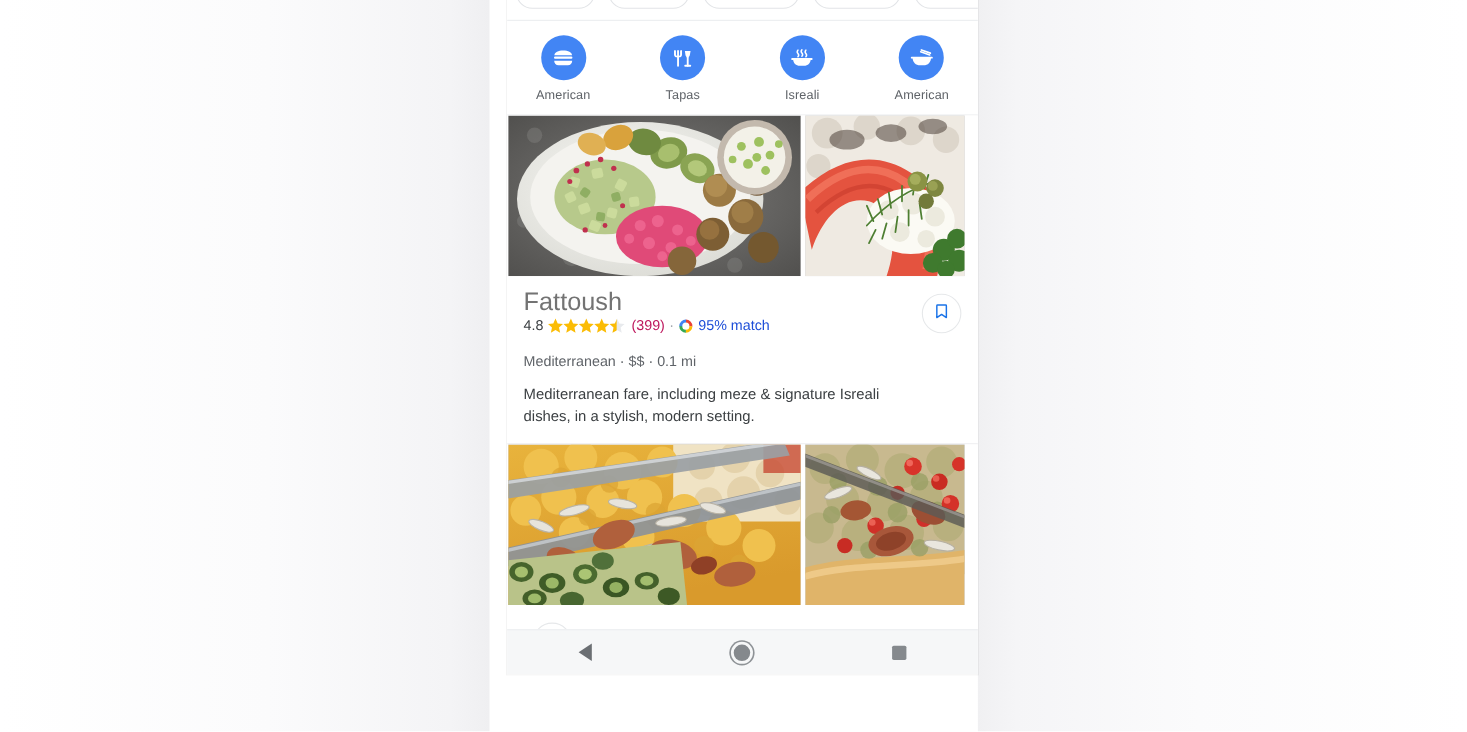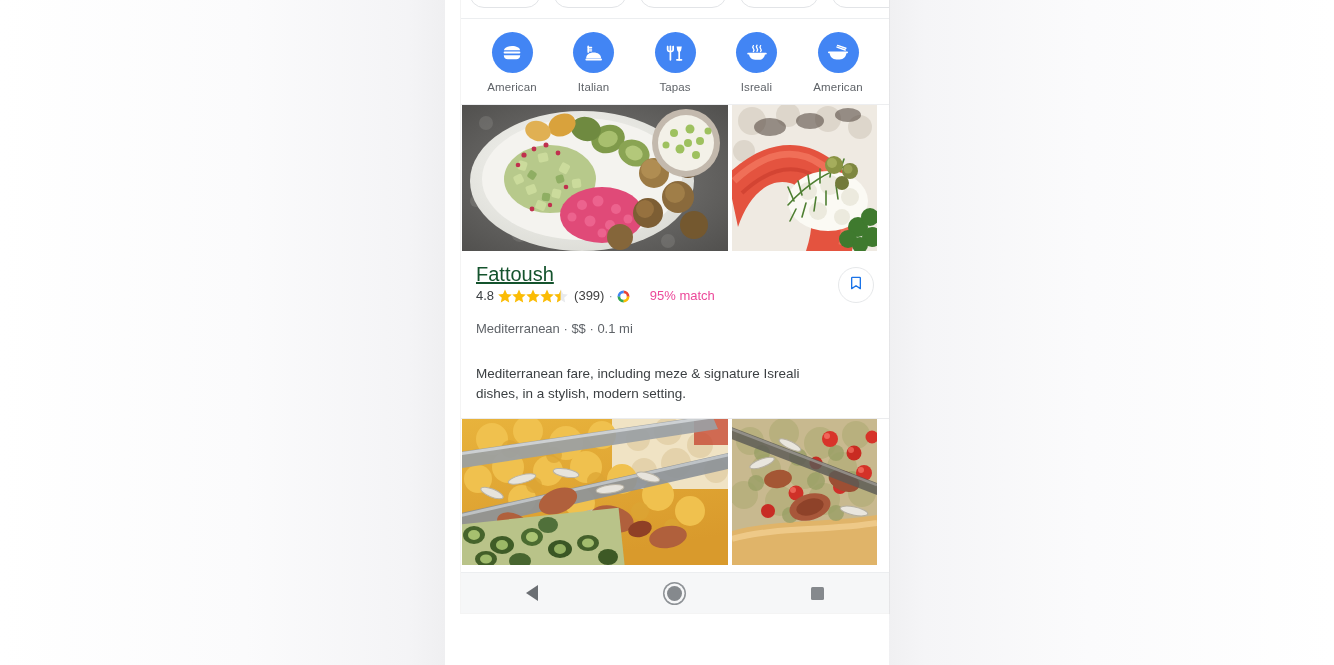--- a/index.html
+++ b/index.html
@@ -130,55 +130,54 @@
 
   .card-body { padding: 12px 15px 14px 15px; }
   .card-head {
     display: flex;
     align-items: flex-start;
     justify-content: space-between;
   }
   .card-head-left { flex: 1; min-width: 0; }
 
   .rest-name {
-    font-size: 20px;
-    color: #14532d;
+    font-size: 23px;
+    color: #737373;
     line-height: 22px;
     margin: 0 0 2px 0;
     font-weight: 400;
-    text-decoration: underline;
   }
   .meta-line {
     display: flex;
     align-items: center;
     font-size: 13px;
     color: #5f6368;
     line-height: 18px;
     gap: 0;
   }
   .rating-num { color: #3c4043; margin-right: 4px; }
   .stars {
     display: inline-flex;
     align-items: center;
     margin-right: 4px;
     letter-spacing: 0.5px;
   }
-  .review-count { color: #404040; }
+  .review-count { color: #be185d; }
   .dot-sep { margin: 0 4px; color: #9aa0a6; }
   .match-ring { margin-right: 5px; display: inline-flex; align-items: center; }
-  .match-text { color: #ec4899; margin-left: 15px; }
+  .match-text { color: #1d4ed8; }
 
   .sub-line {
     font-size: 13px;
     color: #5f6368;
     line-height: 18px;
     margin-top: 15px;
   }
   .desc {
-    margin-top: 26px;
+    margin-top: 11px;
     font-size: 13.5px;
     color: #3c4043;
     line-height: 20px;
     max-width: 345px;
   }
 
   .save-btn {
     flex: 0 0 auto;
     width: 34px;
     height: 34px;
@@ -265,31 +264,20 @@
         <div class="cuisine-circle">
           <svg width="24" height="24" viewBox="0 0 24 24" fill="none">
             <path d="M4 9.2C4 6.9 7.6 5 12 5s8 1.9 8 4.2H4z" fill="#fff"></path>
             <rect x="3.6" y="10.4" width="16.8" height="2.1" rx="1.05" fill="#fff"></rect>
             <path d="M3.8 14.2h16.4c0 2.4-1.6 4.1-4 4.1H7.8c-2.4 0-4-1.7-4-4.1z" fill="#fff"></path>
           </svg>
         </div>
         <div class="cuisine-label">American</div>
       </div>
 
-      <div class="cuisine-item">
-        <div class="cuisine-circle">
-          <svg width="24" height="24" viewBox="0 0 24 24" fill="none">
-            <path d="M6.2 5.2v6.1" stroke="#fff" stroke-width="1.5" stroke-linecap="round"></path>
-            <path d="M6.2 6.4h3.4M6.2 8.1h3.4M6.2 9.8h3.4" stroke="#fff" stroke-width="1.3" stroke-linecap="round"></path>
-            <path d="M4.2 17.2c0-3.5 3.2-5.6 7.4-5.6s7.4 2.1 7.4 5.6H4.2z" fill="#fff"></path>
-            <rect x="3.4" y="17.6" width="16.6" height="1.9" rx="0.95" fill="#fff"></rect>
-          </svg>
-        </div>
-        <div class="cuisine-label">Italian</div>
-      </div>
 
       <div class="cuisine-item">
         <div class="cuisine-circle">
           <svg width="24" height="24" viewBox="0 0 24 24" fill="none">
             <path d="M7.4 5.4v13.4" stroke="#fff" stroke-width="1.7" stroke-linecap="round"></path>
             <path d="M4.6 5.4v3.1c0 1.1.9 1.9 2 1.9h1.6c1.1 0 2-.8 2-1.9V5.4" stroke="#fff" stroke-width="1.5" stroke-linecap="round"></path>
             <path d="M4.6 5.4v3.4M10.2 5.4v3.4" stroke="#fff" stroke-width="1.4" stroke-linecap="round"></path>
             <path d="M13.6 5.4h5.2l-.7 3.8c-.2 1.1-1.1 1.9-2 1.9h.1c-.9 0-1.8-.8-2-1.9l-.6-3.8z" fill="#fff"></path>
             <path d="M16.2 11.1v7.7" stroke="#fff" stroke-width="1.7" stroke-linecap="round"></path>
             <path d="M13.9 18.8h4.6" stroke="#fff" stroke-width="1.7" stroke-linecap="round"></path>

